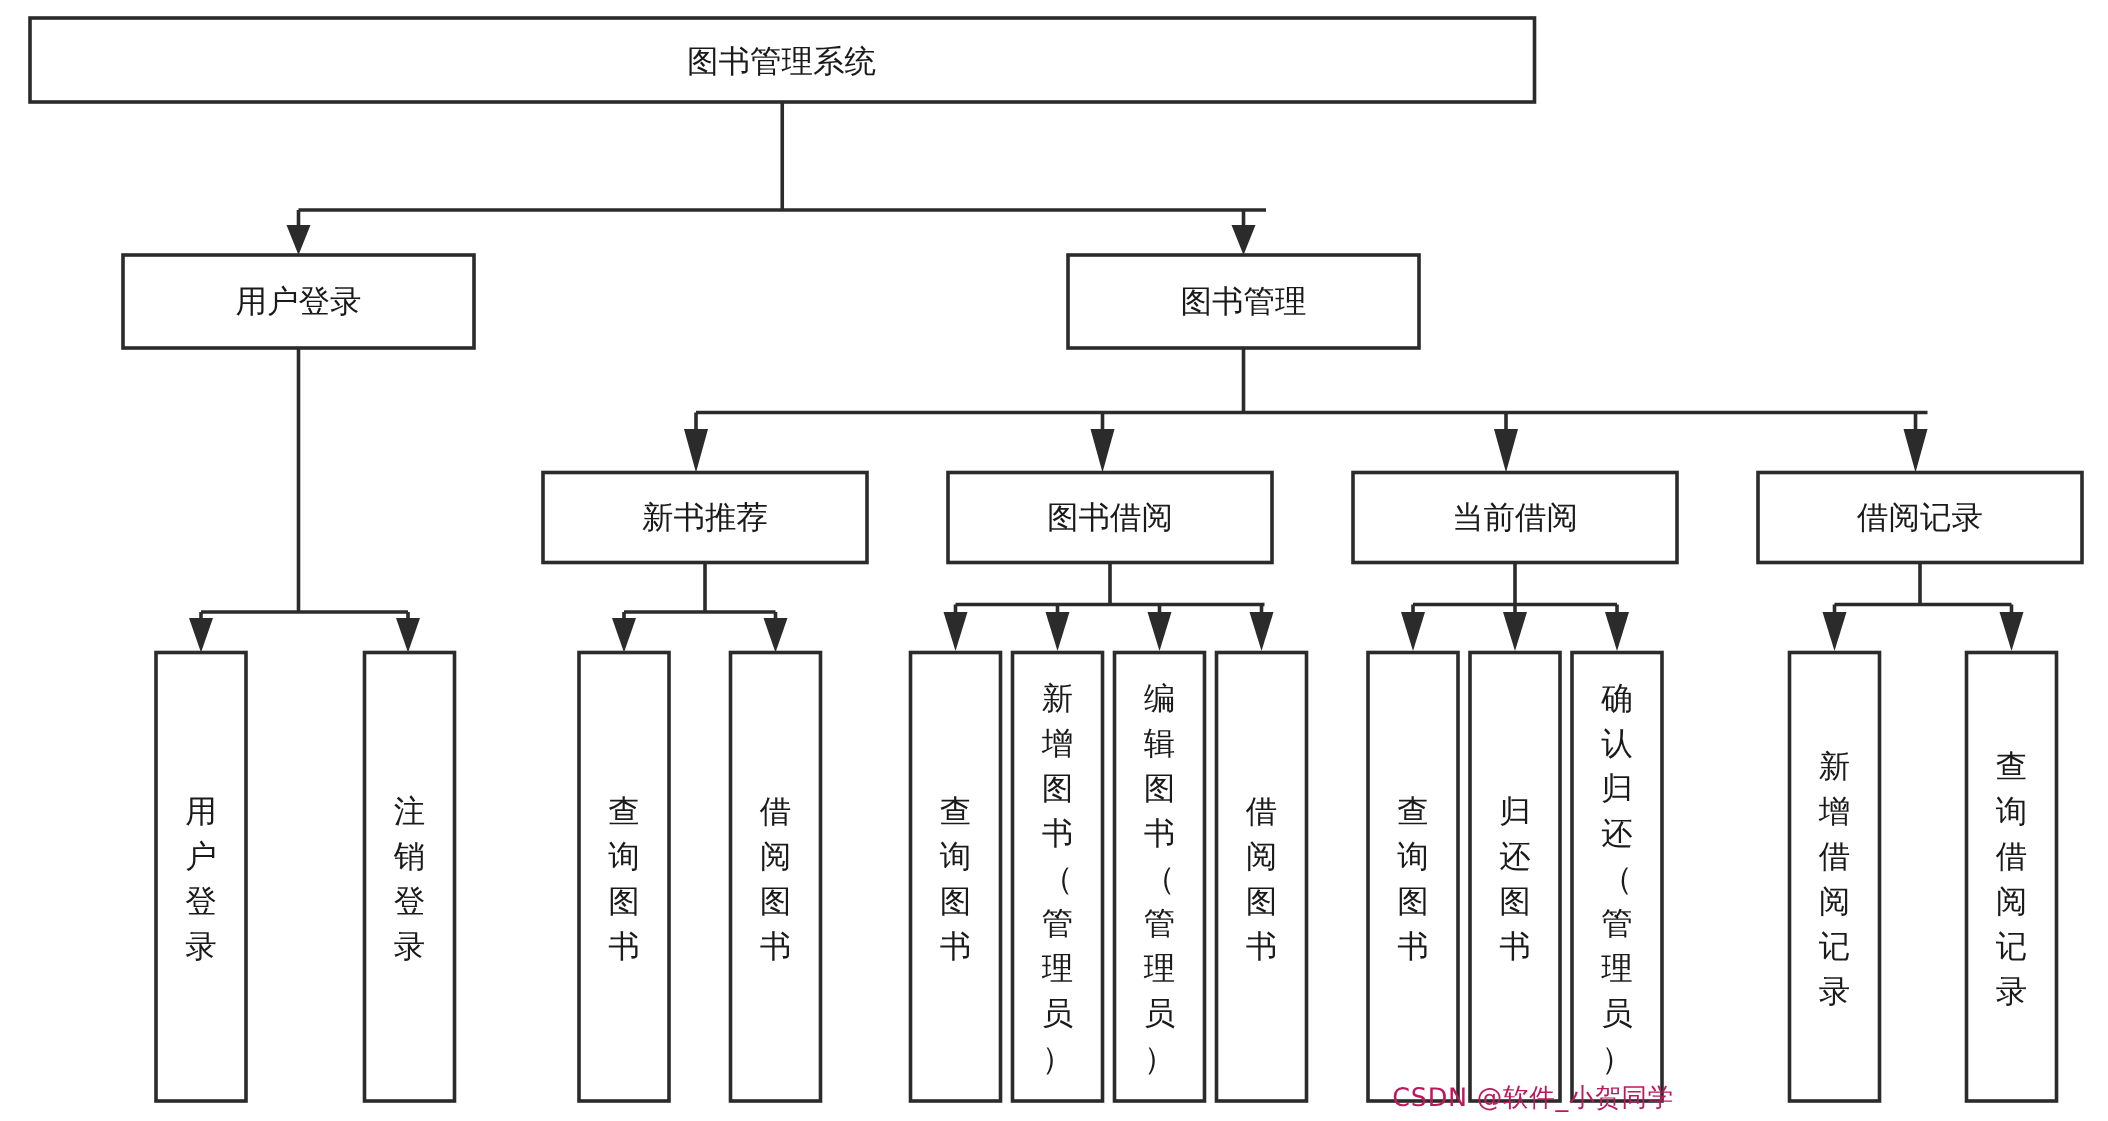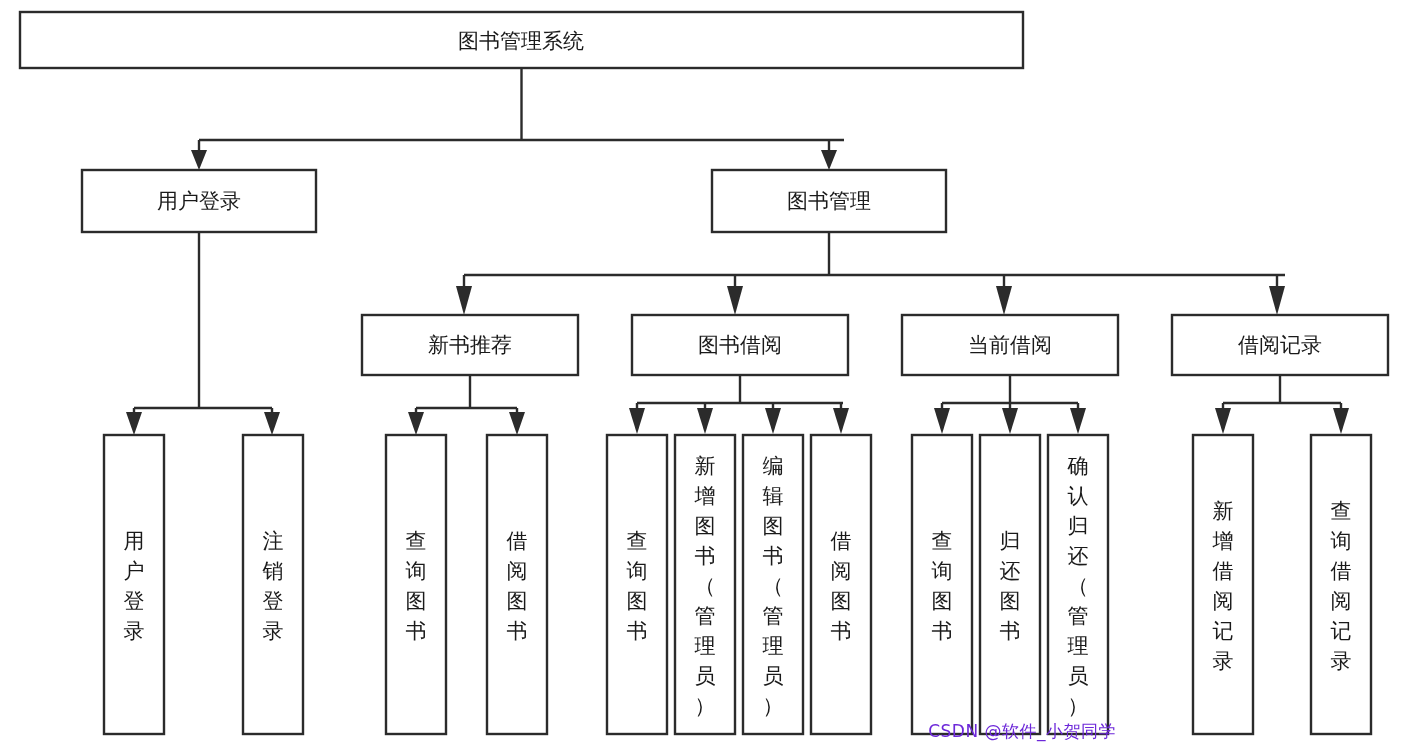--- a/index.html
+++ b/index.html
@@ -54,21 +54,21 @@
     font-family: "DejaVu Sans", "Liberation Sans", sans-serif;
     font-size: 21px;
     text-anchor: middle;
   }
   .watermark {
     position: absolute;
     right: 8px;
     bottom: 4px;
     font-family: "DejaVu Sans", "Liberation Sans", sans-serif;
     font-size: 17px;
-    color: #6d28d9;
+    color: #be185d;
     white-space: nowrap;
     letter-spacing: 0.5px;
     user-select: none;
     margin-left: 12px;
   }
 </style>
 </head>
 <body>
 
 <div id="diagram-root">

